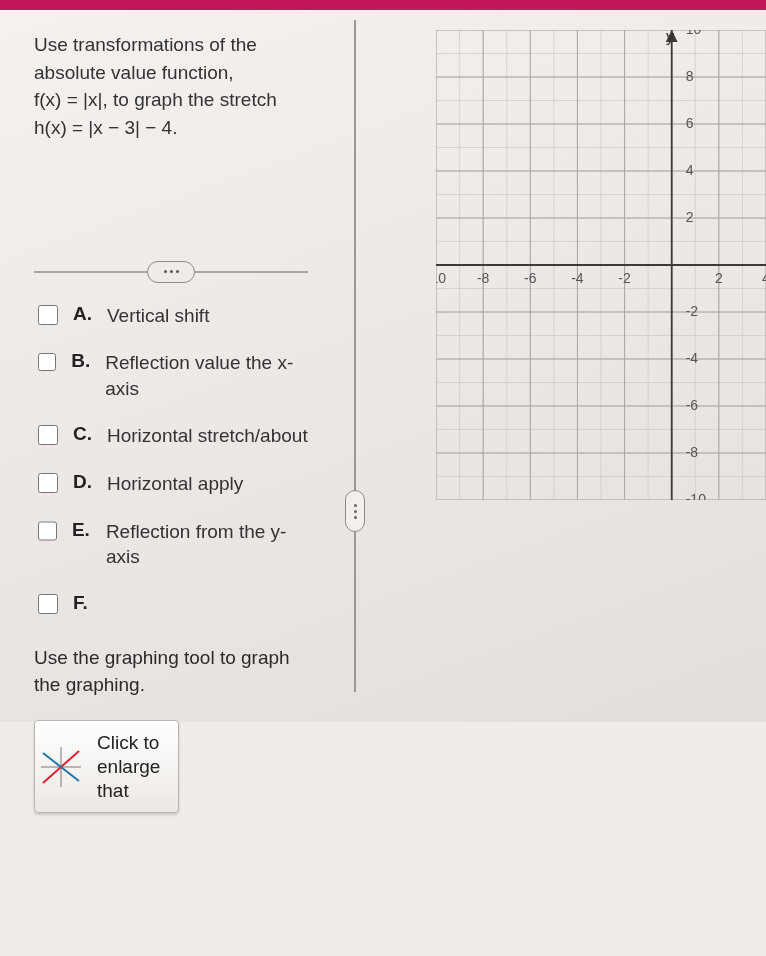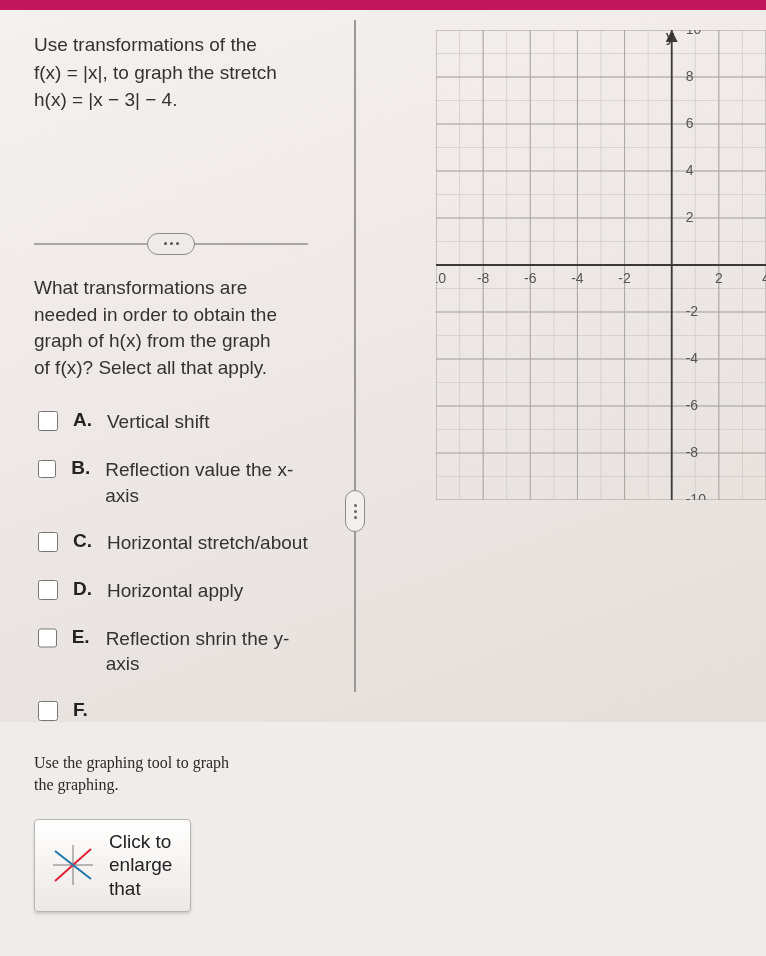--- a/index.html
+++ b/index.html
@@ -111,32 +111,31 @@
     font-weight: bold;
     color: #222;
     min-width: 22px;
   }
   .option .txt {
     color: #333;
     line-height: 1.35;
   }
   .instr2 {
     margin-top: 28px;
-    font-size: 16px;
+    font-size: 19px;
     line-height: 1.4;
-    font-family: Liberation Serif, serif;
   }
   .enlarge-btn {
     margin-top: 22px;
     display: inline-flex;
     align-items: center;
     gap: 14px;
     border: 1px solid #b8b4b0;
     background: linear-gradient(#fff, #ece8e4);
-    padding: 10px 18px 10px 16px;
+    padding: 10px 18px 10px 4px;
     border-radius: 4px;
     box-shadow: 0 2px 3px rgba(0,0,0,.15);
   }
   .enlarge-btn .mini-graph {
     width: 44px; height: 44px; position: relative;
   }
   .enlarge-btn .mini-graph svg { width:100%; height:100%; }
   .enlarge-btn .lbl {
     font-size: 19px; line-height: 1.25; color:#222;
   }
@@ -159,38 +158,33 @@
 </style>
 </head>
 <body>
 
 <div class="topbar"></div>
 <div class="page">
 
   <div class="left-col">
     <div class="question-top">
       <p>Use transformations of the</p>
+      <p>absolute value function,</p>
       <p>f(x) = |x|, to graph the stretch</p>
       <p>h(x) = |x − 3| − 4.</p>
     </div>
 
     <div class="hr-wrap">
       <div class="hr-pill">
         <span></span>
           <span></span>
           <span></span>
       </div>
     </div>
 
-    <div class="question-mid">
-      <p>What transformations are</p>
-      <p>needed in order to obtain the</p>
-      <p>graph of h(x) from the graph</p>
-      <p>of f(x)? Select all that apply.</p>
-    </div>
 
     <div class="options">
       <label class="option">
         <input type="checkbox" style="">
         <span class="ltr">A.</span>
         <span class="txt">Vertical shift</span>
       </label>
       <label class="option">
         <input type="checkbox" style="">
         <span class="ltr">B.</span>
@@ -202,21 +196,21 @@
         <span class="txt">Horizontal stretch/about</span>
       </label>
       <label class="option">
         <input type="checkbox" style="">
         <span class="ltr">D.</span>
         <span class="txt">Horizontal apply</span>
       </label>
       <label class="option">
         <input type="checkbox" style="">
         <span class="ltr">E.</span>
-        <span class="txt">Reflection shrin the y-axis</span>
+        <span class="txt">Reflection from the y-axis</span>
       </label>
       <label class="option">
         <input type="checkbox" style="">
         <span class="ltr">F.</span>
       </label>
     </div>
 
     <div class="instr2">
       <div>Use the graphing tool to graph</div>
       <div>the graphing.</div>

